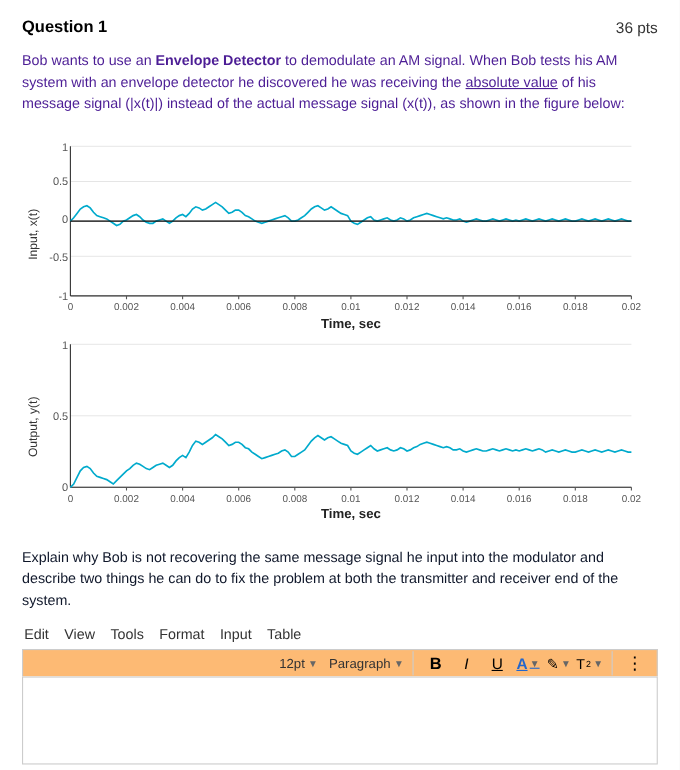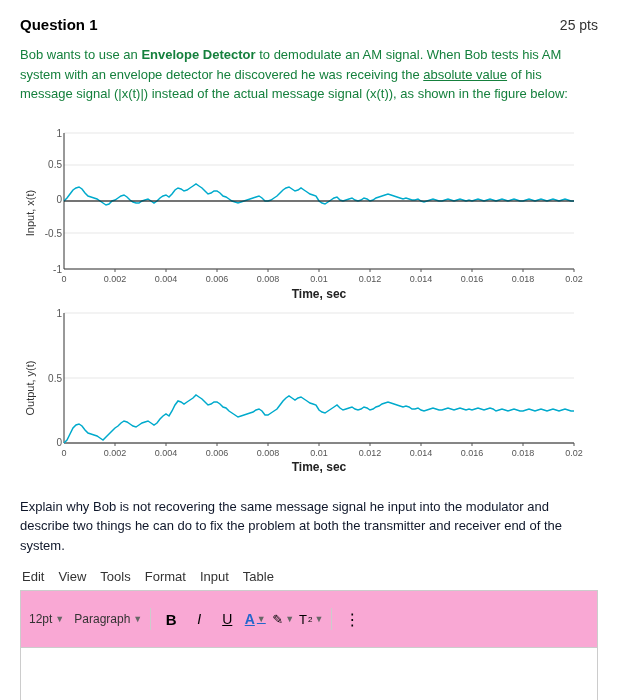--- a/index.html
+++ b/index.html
@@ -29,21 +29,21 @@
       font-weight: bold;
     }
     .points {
       font-size: 14px;
       color: #333;
     }
     .description {
       font-size: 13px;
       line-height: 1.5;
       margin-bottom: 14px;
-      color: #15803d;
+      color: #4c1d95;
     }
     .description strong { font-weight: bold; }
     .description u { text-decoration: underline; }
     .charts-container {
       display: flex;
       flex-direction: column;
       gap: 0px;
       margin-bottom: 14px;
     }
     .chart-wrapper {
@@ -68,22 +68,23 @@
     }
     .toolbar-menu span {
       cursor: pointer;
     }
     .format-bar {
       display: flex;
       align-items: center;
       gap: 4px;
       border: 1px solid #ccc;
       border-bottom: none;
-      padding: 16px 8px;
-      background: #f9a8d4;
+      padding: 0 8px;
+      background: #fdba74;
+      justify-content: flex-end;
     }
     .format-bar .font-size {
       font-size: 12px;
       color: #333;
       display: flex;
       align-items: center;
       gap: 2px;
       cursor: pointer;
     }
     .format-bar .paragraph {
@@ -128,21 +129,21 @@
       margin-left: 1px;
     }
   </style>
 </head>
 <body>
 
 <div class="page">
 
   <div class="header">
     <span class="question-title">Question 1</span>
-    <span class="points">25 pts</span>
+    <span class="points">36 pts</span>
   </div>
 
   <div class="description">
     <span>Bob wants to use an </span><strong>Envelope Detector</strong><span> to demodulate an AM signal. When Bob tests his AM system with an envelope detector he discovered he was receiving the </span><u>absolute value</u><span> of his message signal (|x(t)|) instead of the actual message signal (x(t)), as shown in the figure below:</span>
   </div>
 
   <div class="charts-container">
 
     <div class="chart-wrapper">
       <svg width="570" height="185">

